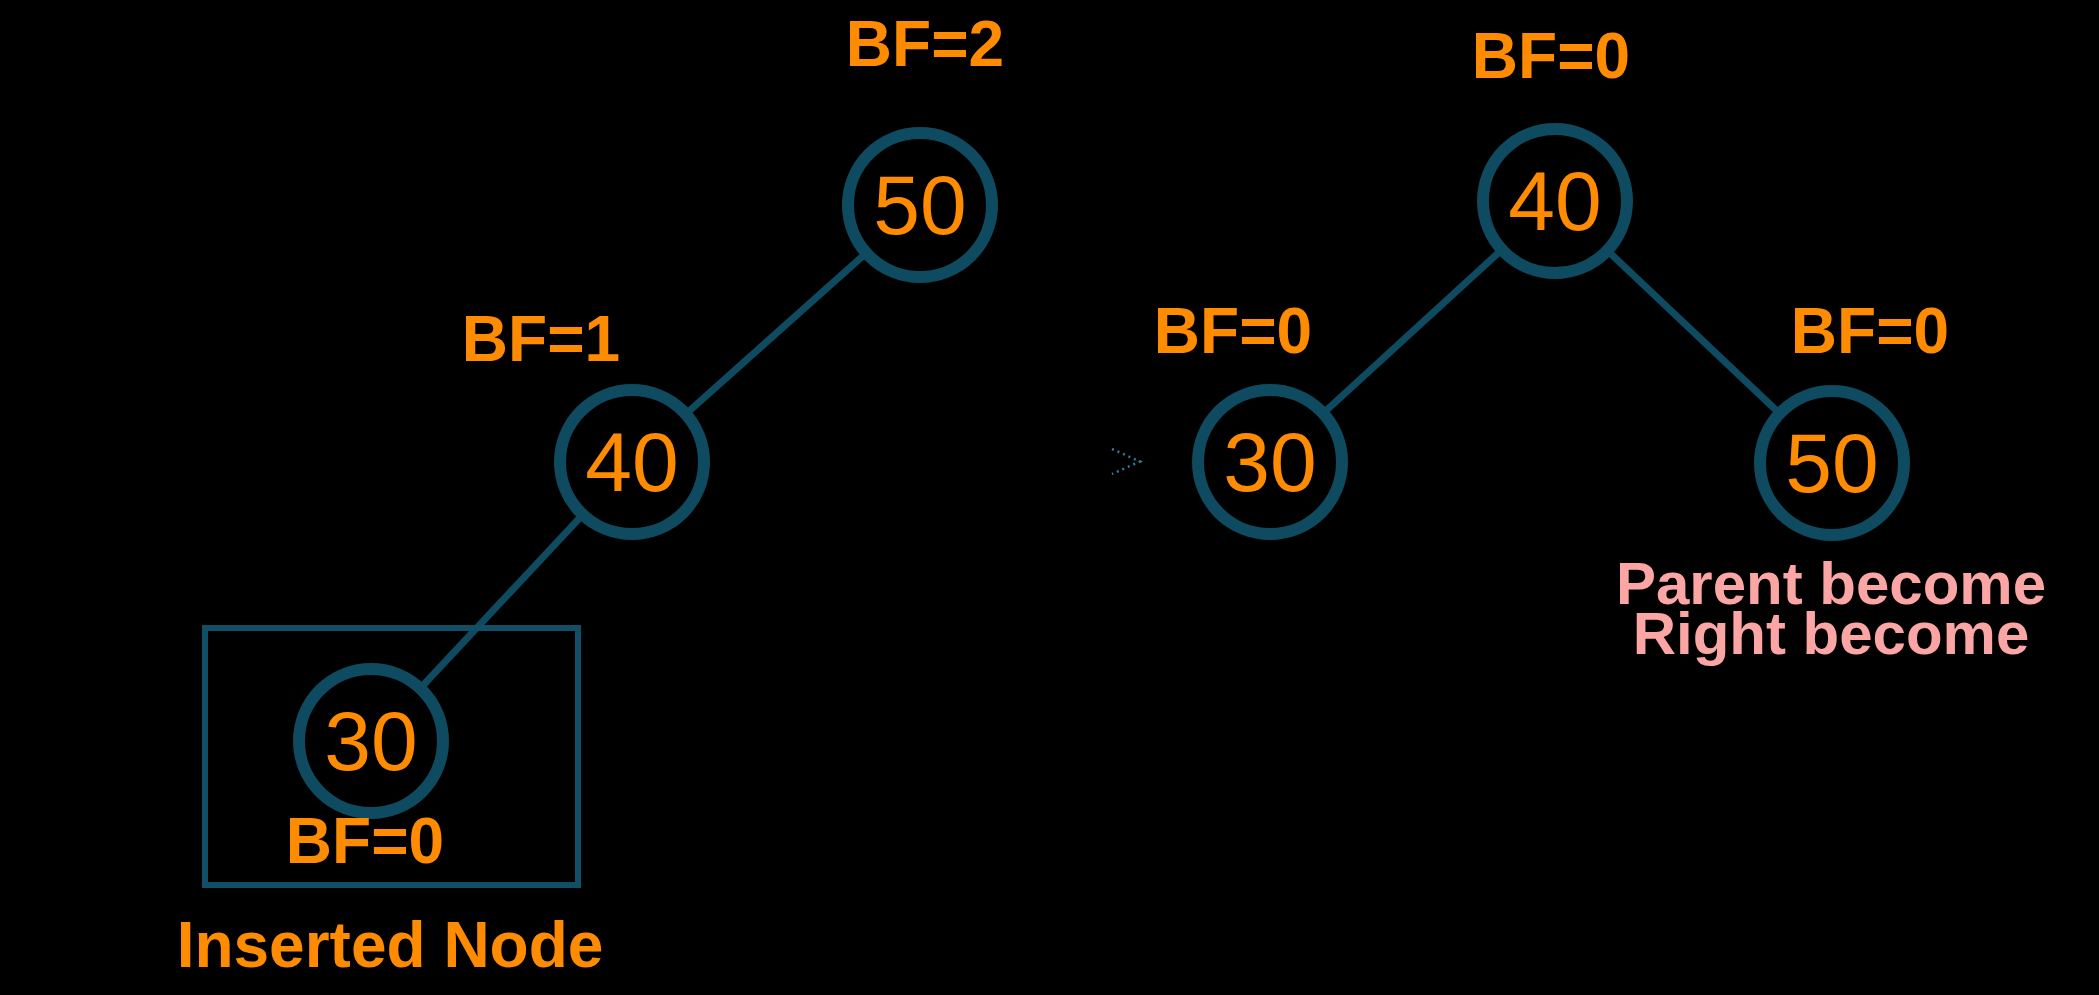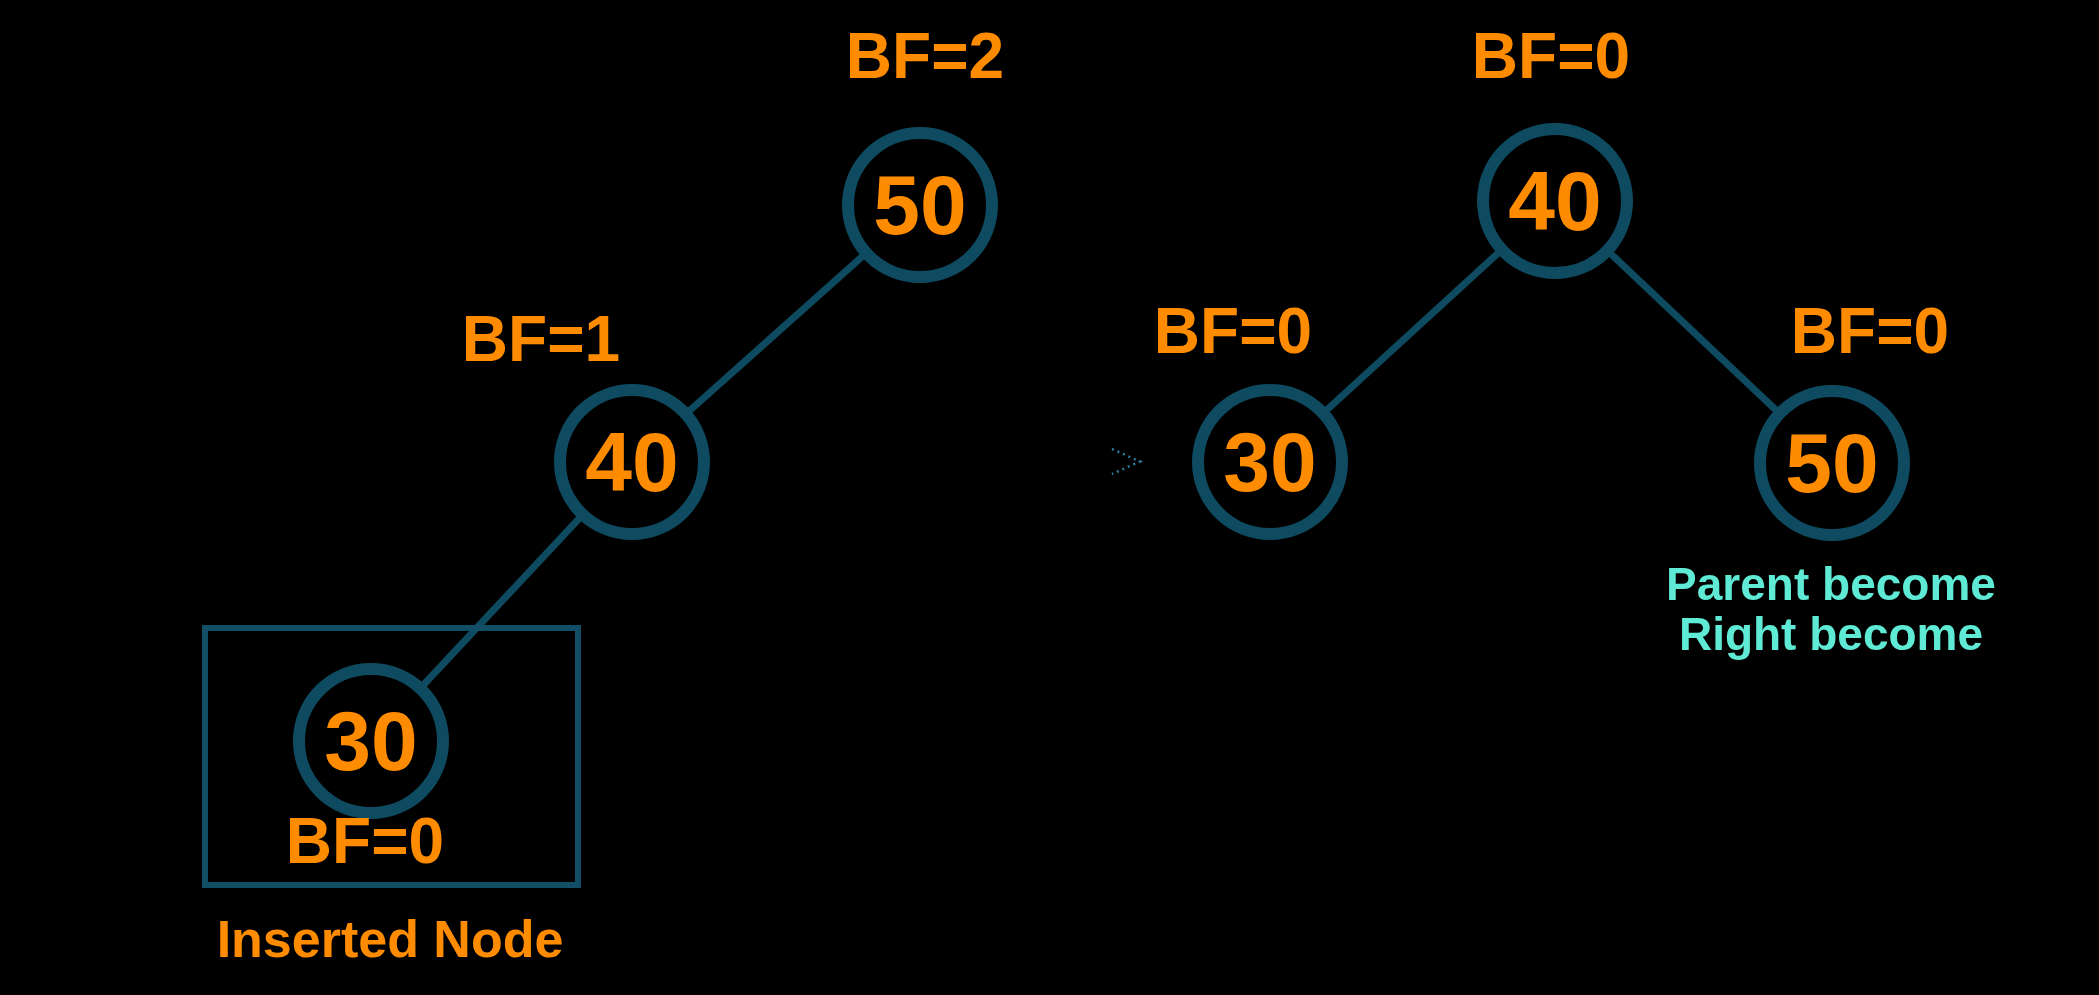--- a/index.html
+++ b/index.html
@@ -26,70 +26,70 @@
     height: 132px;
     border: 12px solid #0e4b60;
     border-radius: 50%;
     background: #000000;
     display: flex;
     align-items: center;
     justify-content: center;
   }
   .node-value {
     color: #ff8c00;
-    font-weight: bold;
+    font-weight: normal;
     font-size: 84px;
     line-height: 1;
   }
   .bf-label {
     position: absolute;
     color: #ff8c00;
     font-weight: bold;
     font-size: 64px;
     line-height: 1;
     white-space: nowrap;
     transform: translateX(-50%);
   }
   .caption {
     position: absolute;
     color: #ff8c00;
     font-weight: bold;
     white-space: nowrap;
     transform: translateX(-50%);
   }
   .caption-inserted {
-    font-size: 52px;
+    font-size: 64px;
     line-height: 1;
   }
   .annotation {
     position: absolute;
-    color: #5eead4;
+    color: #fca5a5;
     font-weight: bold;
-    font-size: 46px;
+    font-size: 60px;
     line-height: 50px;
     text-align: center;
     transform: translateX(-50%);
     white-space: nowrap;
   }
 </style>
 </head>
 <body>
 
 <div class="canvas">
 
   <svg class="layer" width="2099" height="995" viewBox="0 0 2099 995">
     <line x1="920" y1="205" x2="632" y2="462" stroke="#0e4b60" stroke-width="7"></line>
     <line x1="632" y1="462" x2="371" y2="741" stroke="#0e4b60" stroke-width="7"></line>
     <line x1="1555" y1="201" x2="1270" y2="462" stroke="#0e4b60" stroke-width="7"></line>
     <line x1="1555" y1="201" x2="1832" y2="463" stroke="#0e4b60" stroke-width="7"></line>
     <rect x="205" y="628" width="373" height="257" fill="none" stroke="#124f66" stroke-width="6"></rect>
     <polyline points="1112,449 1140,461.5 1112,474" fill="none" stroke="#2e7d9c" stroke-width="2.5" stroke-dasharray="2 4"></polyline>
   </svg>
 
-  <div class="bf-label" style="left:925px; top:24px;">BF=2</div>
+  <div class="bf-label" style="left:925px; top:12px;">BF=2</div>
   <div class="node" style="left:842px; top:127px;">
     <span class="node-value">50</span>
   </div>
 
   <div class="bf-label" style="left:541px; top:307px;text-align:center;">BF=1</div>
   <div class="node" style="left:554px; top:384px;">
     <span class="node-value">40</span>
   </div>
 
   <div class="node" style="left:293px; top:663px;">

